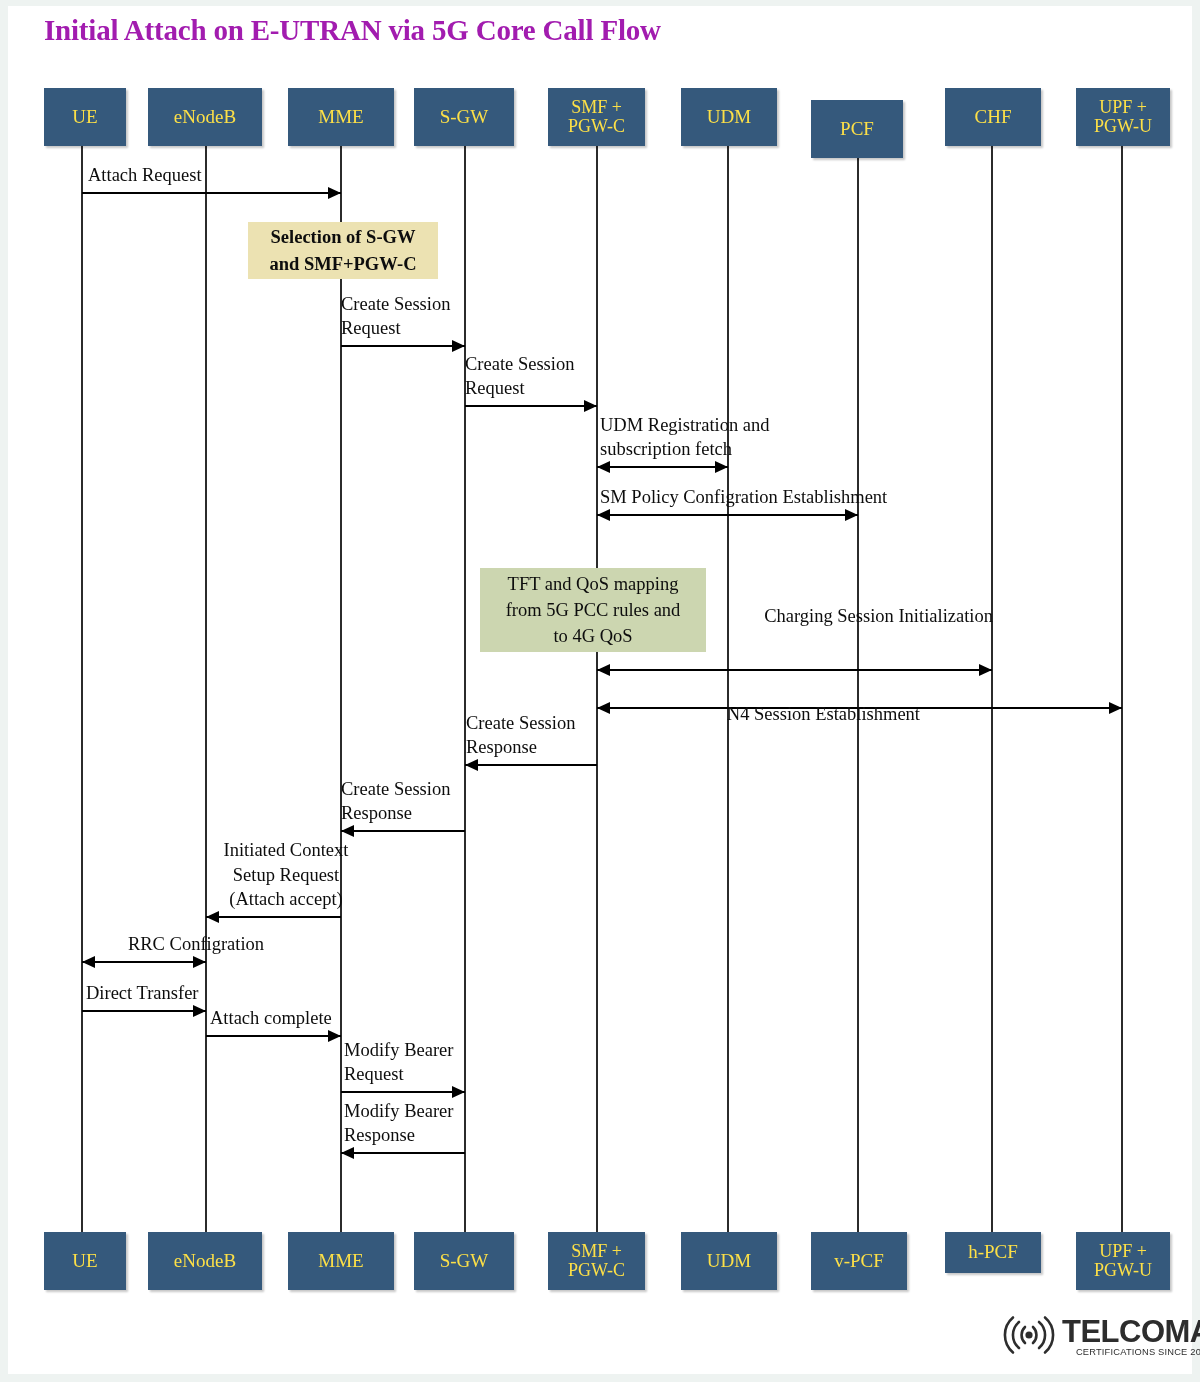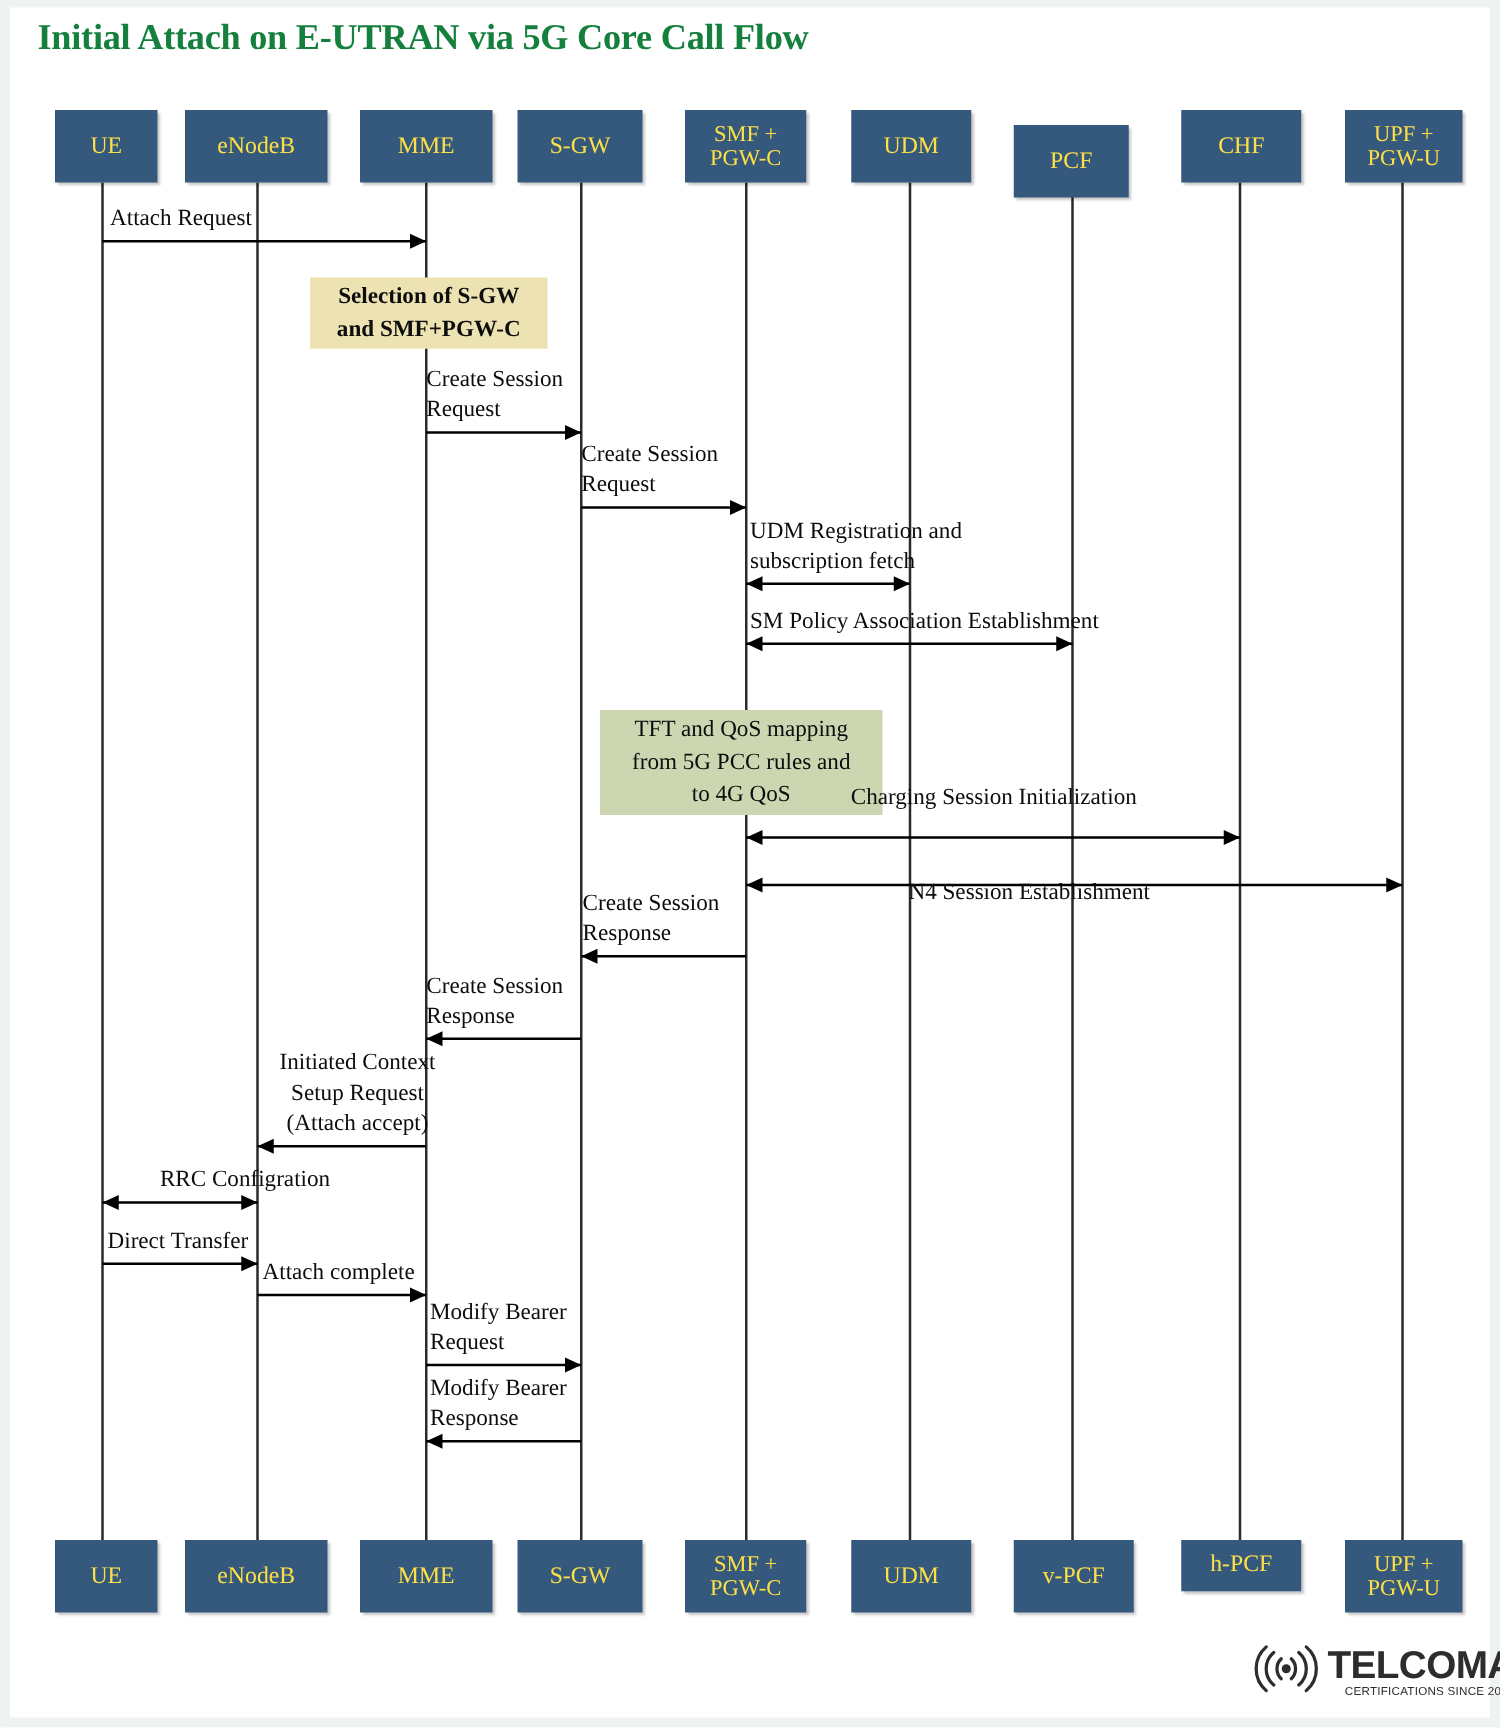--- a/index.html
+++ b/index.html
@@ -8,24 +8,24 @@
     background:#ffffff;
     font-family:"Liberation Serif", serif;
     position:relative;
     overflow:hidden;
   }
   #canvas{position:absolute;left:0;top:0;width:1200px;height:1382px;}
   .frame-edge{position:absolute;background:#eef3f1;}
 
   
   #title{
-    position:absolute;left:30px;top:14px;
+    position:absolute;left:44px;top:14px;
     font-size:29px;font-weight:bold;
     font-family:"Liberation Serif", serif;
-    color:#15803d;letter-spacing:-0.2px;
+    color:#a21caf;letter-spacing:-0.2px;
     white-space:nowrap;
   }
 
   
   .actor-box{
     position:absolute;
     background:#35597c;
     color:#fde047;
     display:flex;align-items:center;justify-content:center;
     text-align:center;
@@ -188,25 +188,25 @@
       <div class="msg" style="left: 465px; top: 405px; width: 132px;"></div>
       <div class="arrowhead right" style="left: 584px; top: 400px;"></div>
       <div class="msg-label center" style="left: 465px; width: 132px; top: 351.8px; text-align: left;">Create Session<br>Request</div>
       <div class="msg" style="left: 597px; top: 466px; width: 131px;"></div>
       <div class="arrowhead right" style="left: 715px; top: 461px;"></div>
       <div class="arrowhead left" style="left: 597px; top: 461px;"></div>
       <div class="msg-label center" style="left: 600px; width: 240px; top: 412.8px; text-align: left;">UDM Registration and<br>subscription fetch</div>
       <div class="msg" style="left: 597px; top: 514px; width: 261px;"></div>
       <div class="arrowhead right" style="left: 845px; top: 509px;"></div>
       <div class="arrowhead left" style="left: 597px; top: 509px;"></div>
-      <div class="msg-label center" style="left: 600px; width: 360px; top: 485.4px; text-align: left;">SM Policy Association Establishment</div>
+      <div class="msg-label center" style="left: 600px; width: 360px; top: 485.4px; text-align: left;">SM Policy Configration Establishment</div>
       <div class="msg" style="left: 597px; top: 669px; width: 395px;"></div>
       <div class="arrowhead right" style="left: 979px; top: 664px;"></div>
       <div class="arrowhead left" style="left: 597px; top: 664px;"></div>
-      <div class="msg-label center" style="left: 597px; width: 396px; top: 626px; text-align: center;">Charging Session  Initialization</div>
+      <div class="msg-label center" style="left: 597px; width: 396px; top: 604px; text-align: right;">Charging Session  Initialization</div>
       <div class="msg" style="left: 597px; top: 707px; width: 525px;"></div>
       <div class="arrowhead right" style="left: 1109px; top: 702px;"></div>
       <div class="arrowhead left" style="left: 597px; top: 702px;"></div>
       <div class="msg-label center" style="left: 600px; width: 320px; top: 658px; text-align: right; margin-top: 44px;">N4 Session Establishment</div>
       <div class="msg" style="left: 465px; top: 764px; width: 132px;"></div>
       <div class="arrowhead left" style="left: 465px; top: 759px;"></div>
       <div class="msg-label center" style="left: 466px; width: 132px; top: 710.8px; text-align: left;">Create Session<br>Response</div>
       <div class="msg" style="left: 341px; top: 830px; width: 124px;"></div>
       <div class="arrowhead left" style="left: 341px; top: 825px;"></div>
       <div class="msg-label center" style="left: 341px; width: 130px; top: 776.8px; text-align: left;">Create Session<br>Response</div>

